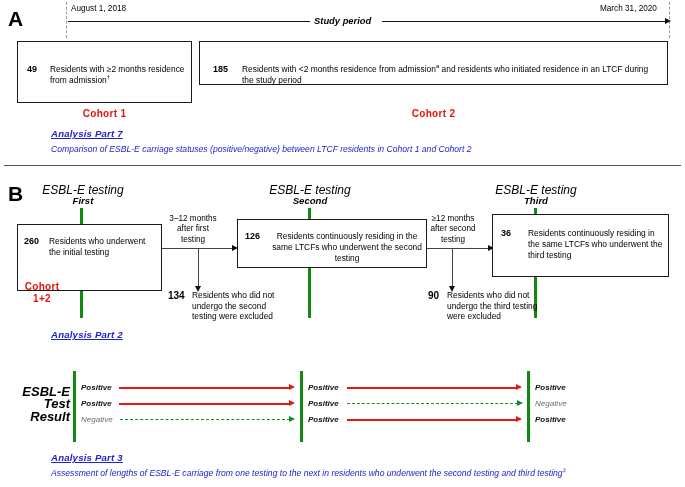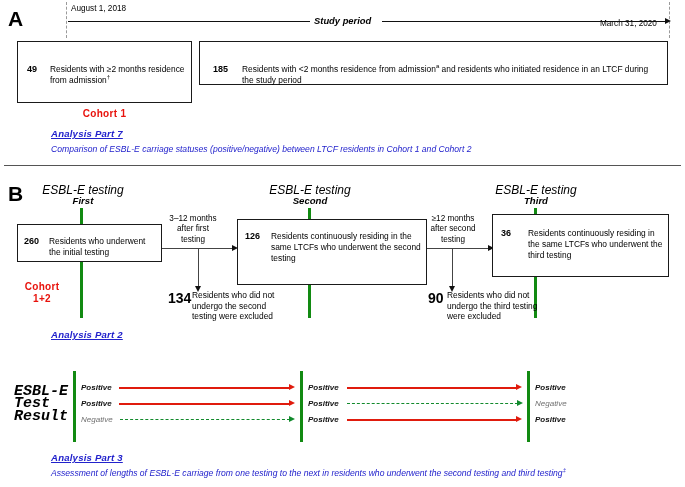--- a/index.html
+++ b/index.html
@@ -19,23 +19,23 @@
   .date{font-size:8.2px;color:#000;white-space:nowrap;}
   .study-period{font-size:9.4px;font-style:italic;font-weight:bold;white-space:nowrap;}
   .boxnum{font-size:9px;font-weight:bold;}
   .boxtxt{font-size:8.4px;line-height:11.2px;}
   .cohort{font-size:10px;font-weight:bold;color:#e8120c;white-space:nowrap;text-align:center;letter-spacing:0.3px;}
   .analysis-title{font-size:9.6px;font-weight:bold;font-style:italic;color:#2222cc;text-decoration:underline;white-space:nowrap;letter-spacing:.2px;}
   .analysis-desc{font-size:8.6px;font-style:italic;color:#2222cc;white-space:nowrap;}
   .testing-cap{font-size:12px;font-style:italic;text-align:center;white-space:nowrap;}
   .testing-ord{font-size:9.6px;font-style:italic;font-weight:bold;text-align:center;white-space:nowrap;}
   .interval{font-size:8.2px;line-height:10.4px;text-align:center;white-space:nowrap;}
-  .excl-num{font-size:14px;font-weight:bold;}
+  .excl-num{font-size:10px;font-weight:bold;}
   .excl-txt{font-size:8.4px;line-height:10.6px;}
-  .res-label{font-size:15px;font-weight:bold;font-style:italic;text-align:left;line-height:12.4px;white-space:nowrap;font-family:Liberation Mono, monospace;}
+  .res-label{font-size:13px;font-weight:bold;font-style:italic;text-align:right;line-height:12.4px;white-space:nowrap;}
   .res-pos{font-size:8px;font-weight:bold;font-style:italic;color:#111;white-space:nowrap;}
   .res-neg{font-size:8px;font-style:italic;color:#6f6f6f;white-space:nowrap;}
   sup{font-size:6px;vertical-align:super;line-height:0;}
 
   
   .box{border:1.4px solid #1a1a1a;background:#fff;box-sizing:border-box;}
   .vline-dash{border-left:1px dashed #9a9a9a;}
   .hrule{border-top:1.1px solid #555;}
   .greenbar{background:#128a12;width:3.4px;}
   .black-line{background:#111;height:1.3px;}
@@ -73,37 +73,38 @@
 <body>
 
 <div id="root">
 
   <div class="abs panel-letter" style="left:8px;top:8px;">A</div>
 
   <div class="abs vline-dash" style="left:66px;top:2px;height:36px;"></div>
   <div class="abs vline-dash" style="left:669px;top:2px;height:36px;"></div>
 
   <div class="abs date" style="left:71px;top:4px;">August 1, 2018</div>
-  <div class="abs date" style="left:600px;top:19px;">March 31, 2020</div>
+  <div class="abs date" style="left:600px;top:4px;">March 31, 2020</div>
 
   <div class="abs black-line" style="left:68px;top:21px;width:242px;"></div>
   <div class="abs study-period" style="left:314px;top:15px;">Study period</div>
   <div class="abs black-line" style="left:382px;top:21px;width:285px;"></div>
   <div class="abs ah-right" style="left:665px;top:18px;"></div>
 
   <div class="abs box" style="left:17px;top:41px;width:175px;height:62px;">
     <div class="abs boxnum" style="left:9px;top:22px;">49</div>
     <div class="abs boxtxt" style="left:32px;top:22px;width:135px;"><span>Residents with ≥2 months residence from admission</span><sup>†</sup></div>
   </div>
   <div class="abs cohort" style="left:17px;top:108px;width:175px;">Cohort  1</div>
 
   <div class="abs box" style="left:199px;top:41px;width:469px;height:44px;">
     <div class="abs boxnum" style="left:13px;top:22px;">185</div>
     <div class="abs boxtxt" style="left:42px;top:22px;width:420px;"><span>Residents with &lt;2 months residence from admission</span><sup>a</sup><span> and residents who initiated residence in an LTCF during the study period</span></div>
   </div>
+  <div class="abs cohort" style="left:199px;top:108px;width:469px;">Cohort  2</div>
 
   <div class="abs analysis-title" style="left:51px;top:128px;">Analysis  Part  7</div>
   <div class="abs analysis-desc" style="left:51px;top:144px;">Comparison of ESBL-E carriage statuses (positive/negative) between LTCF residents in Cohort 1 and Cohort 2</div>
 
   <div class="abs hrule" style="left:4px;top:165px;width:677px;"></div>
 
   <div class="abs panel-letter" style="left:8px;top:183px;">B</div>
 
   <div class="abs testing-cap" style="left:28px;top:183px;width:110px;">ESBL-E testing</div>
   <div class="abs testing-ord" style="left:28px;top:195px;width:110px;">First</div>
@@ -111,21 +112,21 @@
   <div class="abs testing-cap" style="left:255px;top:183px;width:110px;">ESBL-E testing</div>
   <div class="abs testing-ord" style="left:255px;top:195px;width:110px;">Second</div>
 
   <div class="abs testing-cap" style="left:481px;top:183px;width:110px;">ESBL-E testing</div>
   <div class="abs testing-ord" style="left:481px;top:195px;width:110px;">Third</div>
 
   <div class="abs greenbar" style="left:80px;top:208px;height:110px;"></div>
   <div class="abs greenbar" style="left:308px;top:208px;height:110px;"></div>
   <div class="abs greenbar" style="left:534px;top:208px;height:110px;"></div>
 
-  <div class="abs box" style="left:17px;top:224px;width:145px;height:38px;">
+  <div class="abs box" style="left:17px;top:224px;width:145px;height:67px;">
     <div class="abs boxnum" style="left:6px;top:11px;">260</div>
     <div class="abs boxtxt" style="left:31px;top:11px;width:108px;">Residents who underwent the initial testing</div>
   </div>
 
   <div class="abs cohort" style="left:12px;top:281px;width:60px;line-height:12px;">
     <span>Cohort</span><br>
     <span>1+2</span>
   </div>
 
   <div class="abs thin-line" style="left:162px;top:248px;width:72px;"></div>
@@ -133,21 +134,21 @@
 
   <div class="abs" style="left:198px;top:248px;width:1px;height:42px;background:#444;"></div>
   <div class="abs ah-down" style="left:195px;top:286px;"></div>
 
   <div class="abs interval" style="left:144px;top:214px;width:98px;">
     <span>3–12 months</span><br>
     <span>after first</span><br>
     <span>testing</span>
   </div>
 
-  <div class="abs box" style="left:237px;top:219px;width:190px;height:66px;">
+  <div class="abs box" style="left:237px;top:219px;width:190px;height:49px;text-align:center;">
     <div class="abs boxnum" style="left:7px;top:11px;">126</div>
     <div class="abs boxtxt" style="left:33px;top:11px;width:152px;">Residents continuously residing in the same LTCFs who underwent the second testing</div>
   </div>
 
   <div class="abs thin-line" style="left:427px;top:248px;width:63px;"></div>
   <div class="abs ah-right" style="left:488px;top:245px;"></div>
   <div class="abs" style="left:452px;top:248px;width:1px;height:42px;background:#444;"></div>
   <div class="abs ah-down" style="left:449px;top:286px;"></div>
 
   <div class="abs interval" style="left:404px;top:214px;width:98px;">

